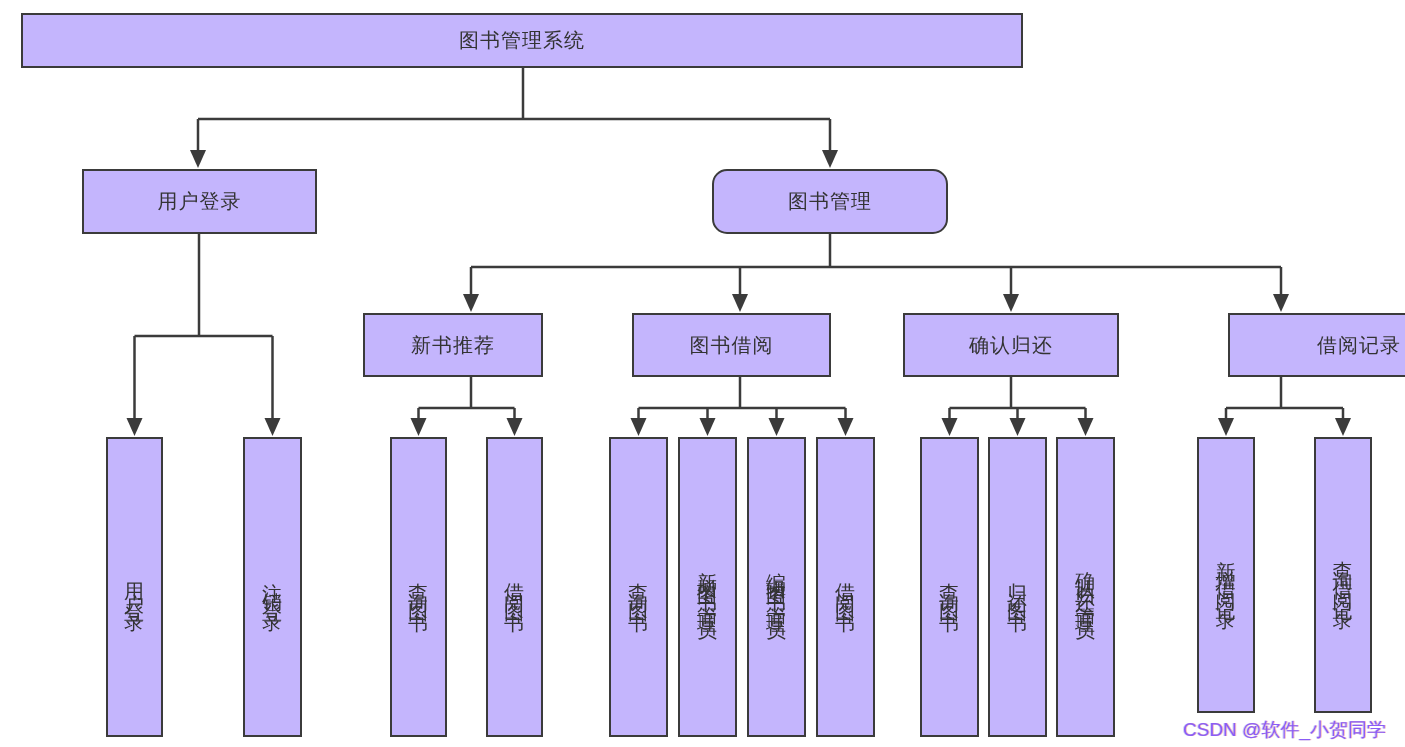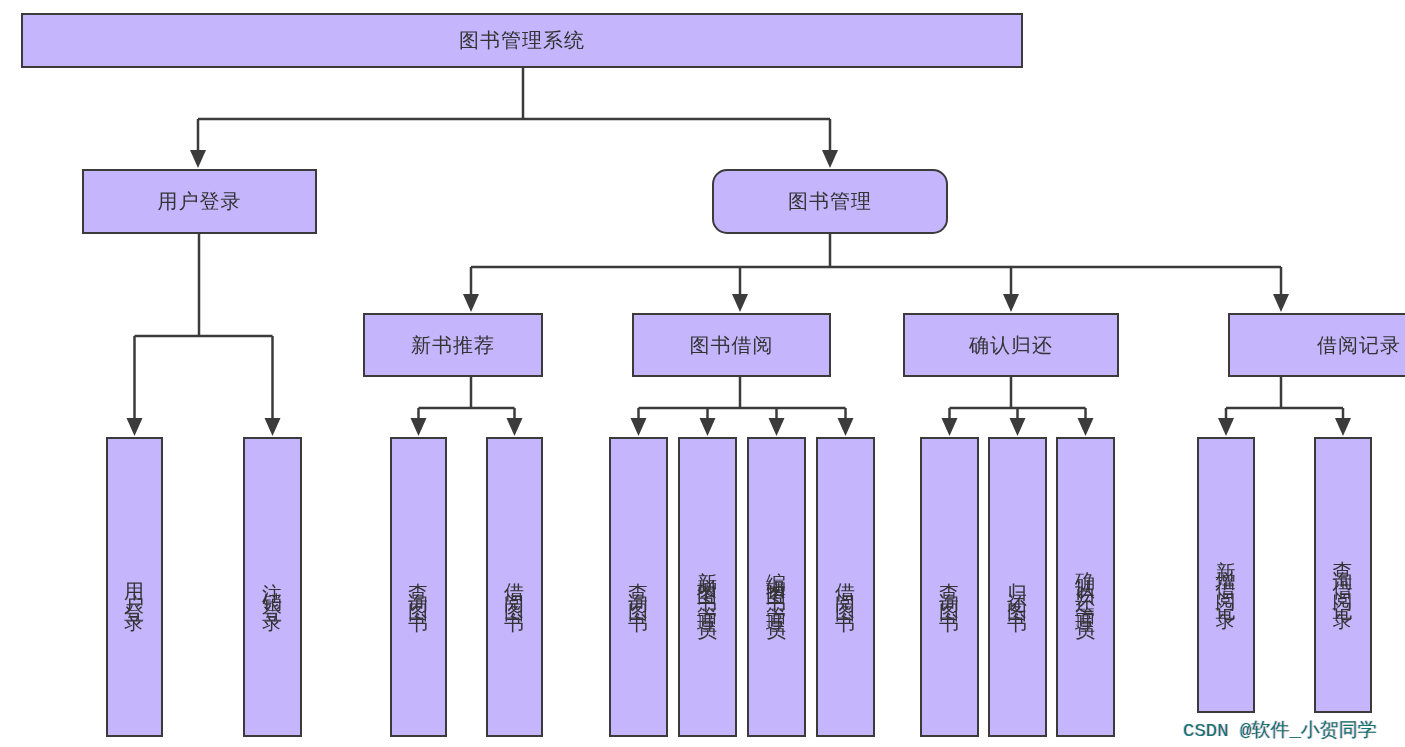--- a/index.html
+++ b/index.html
@@ -47,25 +47,24 @@
   }
   .vbox.tight {
     letter-spacing: 7px;
   }
   .watermark {
     position: absolute;
     left: 1183px;
     top: 717px;
     width: 220px;
     font-size: 19px;
-    color: #0f766e;
+    color: #8b5cf6;
     white-space: nowrap;
     text-shadow: 1px 0 rgba(230,80,80,0.35), -1px 0 rgba(90,110,230,0.3);
     z-index: 3;
-    font-family: Liberation Mono, monospace;
   }
 </style>
 </head>
 <body>
 
 <div id="stage">
 
   <svg id="wires" viewBox="0 0 1405 747" xmlns="http://www.w3.org/2000/svg">
     <g stroke="#3b3b3b" stroke-width="2.5" fill="none">
 

